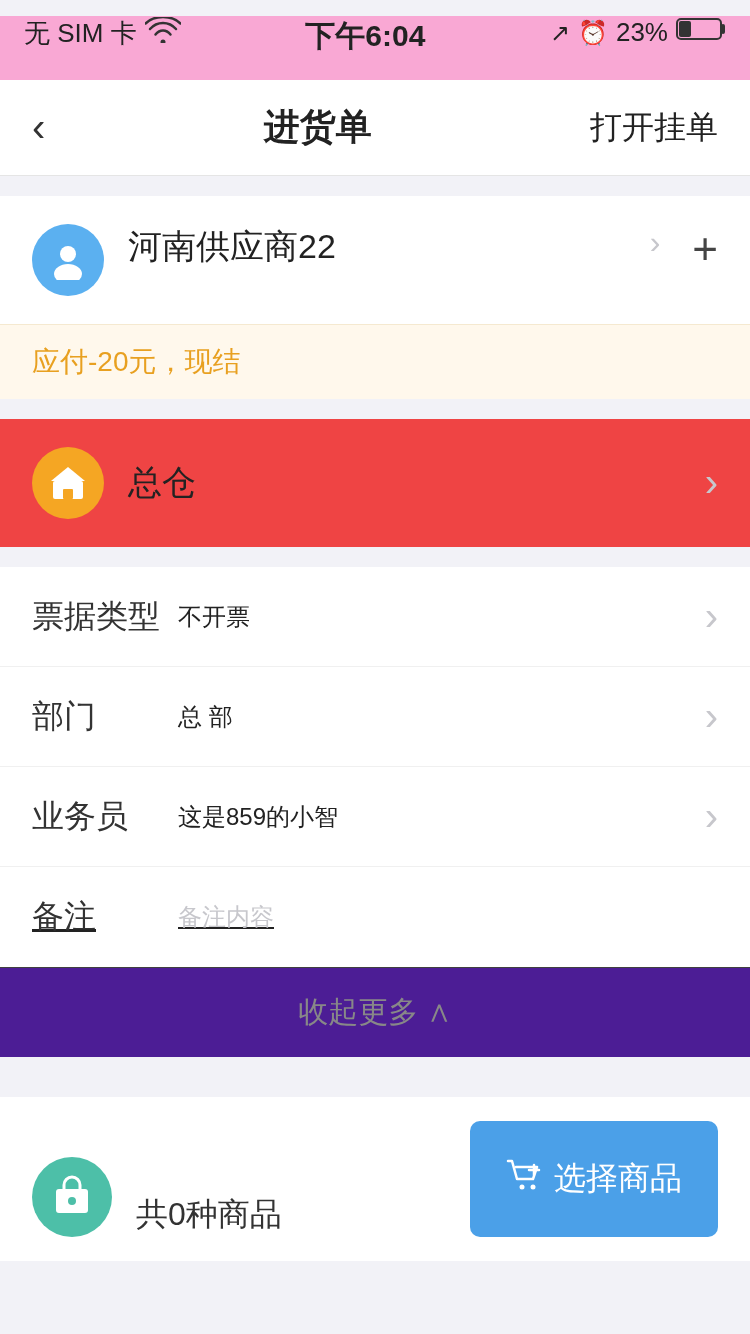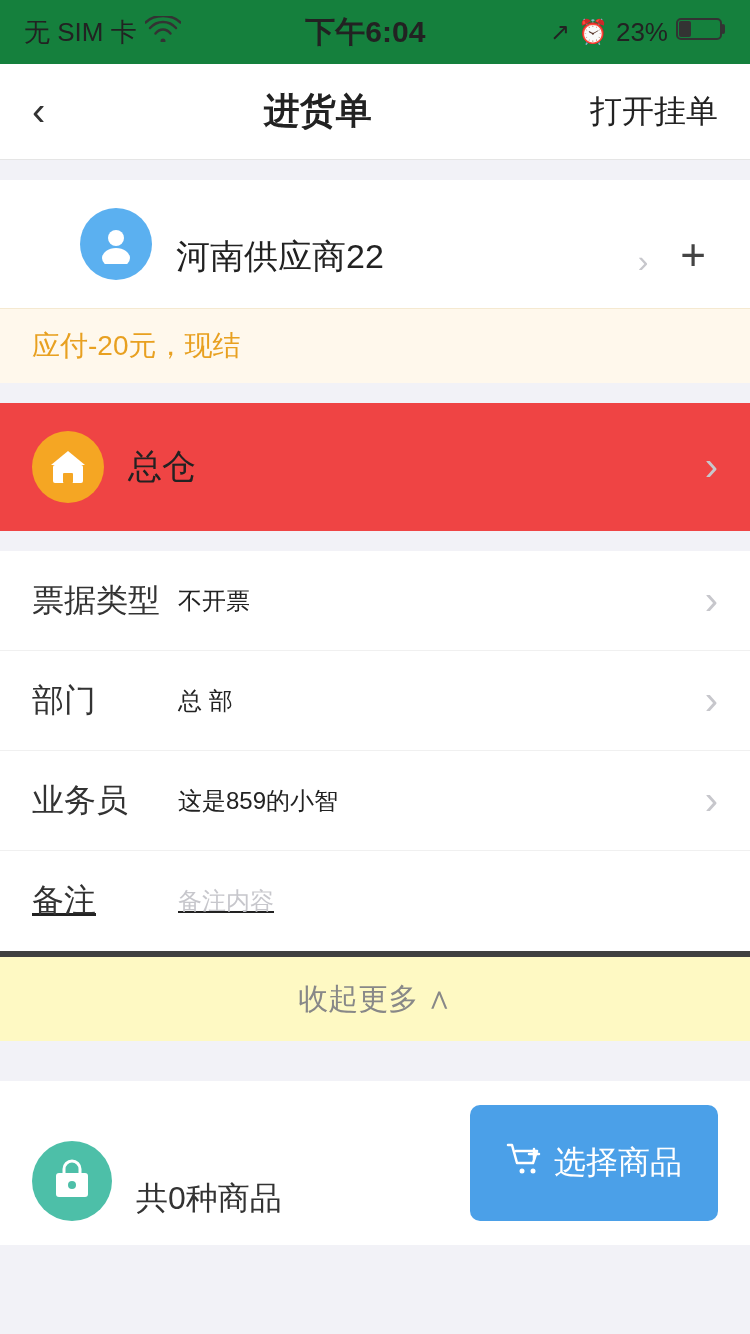--- a/index.html
+++ b/index.html
@@ -10,27 +10,28 @@
       background: #f2f2f7;
       font-family: -apple-system, "PingFang SC", "Helvetica Neue", sans-serif;
       font-size: 32px;
       color: #222;
     }
 
     
     .status-bar {
       width: 750px;
       height: 64px;
-      background: #15803d;
-      display: flex;
-      align-items: center;
+      background: #f9a8d4;
+      display: flex;
+      align-items: flex-start;
       justify-content: space-between;
       padding: 0 24px;
       font-size: 28px;
       font-weight: 500;
+      margin-top: 16px;
     }
     .status-left {
       display: flex;
       align-items: center;
       gap: 8px;
       font-size: 26px;
     }
     .status-center {
       font-size: 30px;
       font-weight: 600;
@@ -79,25 +80,24 @@
 
     
     .card {
       background: #ffffff;
       width: 750px;
     }
 
     
     .supplier-row {
       display: flex;
-      align-items: flex-end;
-      padding: 28px 44px;
+      align-items: flex-start;
+      padding: 28px 32px;
       background: #ffffff;
       border-bottom: none;
-      margin-left: 36px;
     }
     .supplier-avatar {
       width: 72px;
       height: 72px;
       border-radius: 50%;
       background: #5bb0f0;
       display: flex;
       align-items: center;
       justify-content: center;
       margin-right: 24px;
@@ -195,22 +195,22 @@
     .form-value.placeholder {
       color: #c7c7cc;
     }
     .form-chevron {
       color: #c7c7cc;
       font-size: 32px;
     }
 
     
     .collapse-row {
-      background: #fef9c3;
-      border-top: 6px solid #404040;
+      background: #4c1d95;
+      border-top: 1px solid #404040;
       height: 90px;
       display: flex;
       align-items: center;
       justify-content: center;
       cursor: pointer;
     }
     .collapse-text {
       font-size: 30px;
       color: #888;
     }

